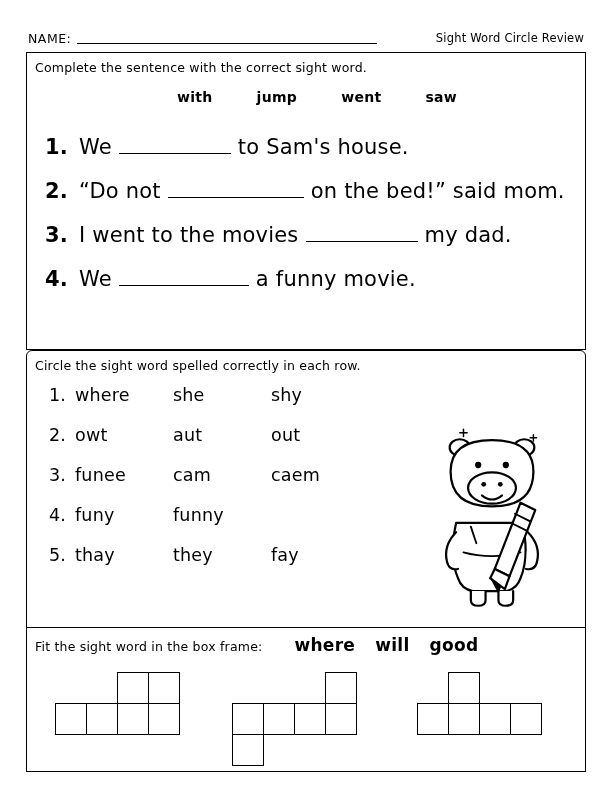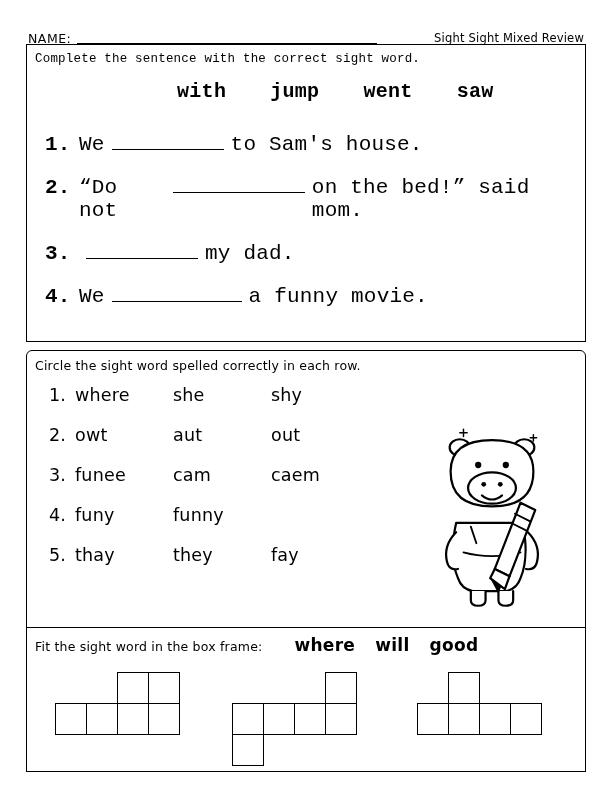--- a/index.html
+++ b/index.html
@@ -61,38 +61,38 @@
 
   
   .box {
     position: absolute;
     left: 26px;
     width: 560px;
     border: 1.6px solid #000;
     box-sizing: border-box;
     background: #fff;
   }
-  #section1 { top: 44px;  height: 298px; font-family: Liberation Mono, monospace; }
+  #section1 { top: 52px;  height: 298px; }
   #section2 { top: 350px; height: 310px; border-radius: 6px; }
   #section3 { top: 627px; height: 145px; }
 
   .instr {
     font-size: 12.5px;
     letter-spacing: 0.2px;
     padding: 7px 0 0 8px;
   }
 
   
   .wordbank {
     display: flex;
     gap: 44px;
     justify-content: flex-start;
     margin: 14px 0 0 150px;
     font-weight: bold;
-    font-size: 20px;
+    font-size: 14px;
     letter-spacing: 0.3px;
   }
 
   
   .sentences {
     margin: 30px 0 0 18px;
   }
   .sentence {
     display: flex;
     align-items: baseline;
@@ -177,21 +177,21 @@
 </head>
 <body>
 
 <div class="page">
 
   <div class="header">
     <div class="name-line">
       <span class="name-label">NAME:</span>
       <span class="name-rule"></span>
     </div>
-    <div class="header-title">Sight Sight Mixed Review</div>
+    <div class="header-title">Sight Word Circle Review</div>
   </div>
 
   <div class="box" id="section1">
     <div class="instr">Complete the sentence with the correct sight word.</div>
 
     <div class="wordbank">
       <span>with</span>
       <span>jump</span>
       <span>went</span>
       <span>saw</span>
@@ -208,20 +208,21 @@
 
       <div class="sentence">
         <span class="snum">2.</span>
         <span>“Do not</span>
         <span class="blank w2"></span>
         <span>on the bed!” said mom.</span>
       </div>
 
       <div class="sentence">
         <span class="snum">3.</span>
+        <span>I went to the movies</span>
         <span class="blank w3"></span>
         <span>my dad.</span>
       </div>
 
       <div class="sentence">
         <span class="snum">4.</span>
         <span>We</span>
         <span class="blank w4"></span>
         <span>a funny movie.</span>
       </div>

